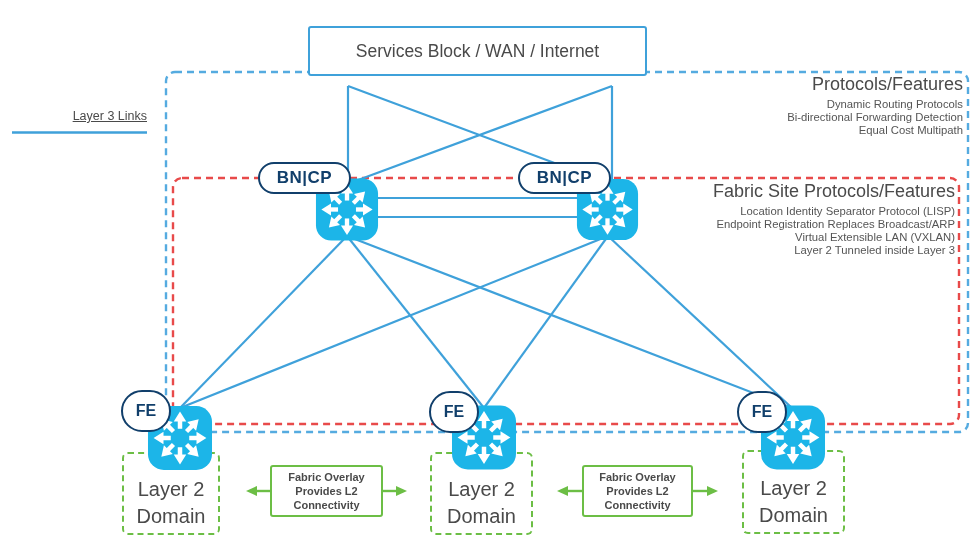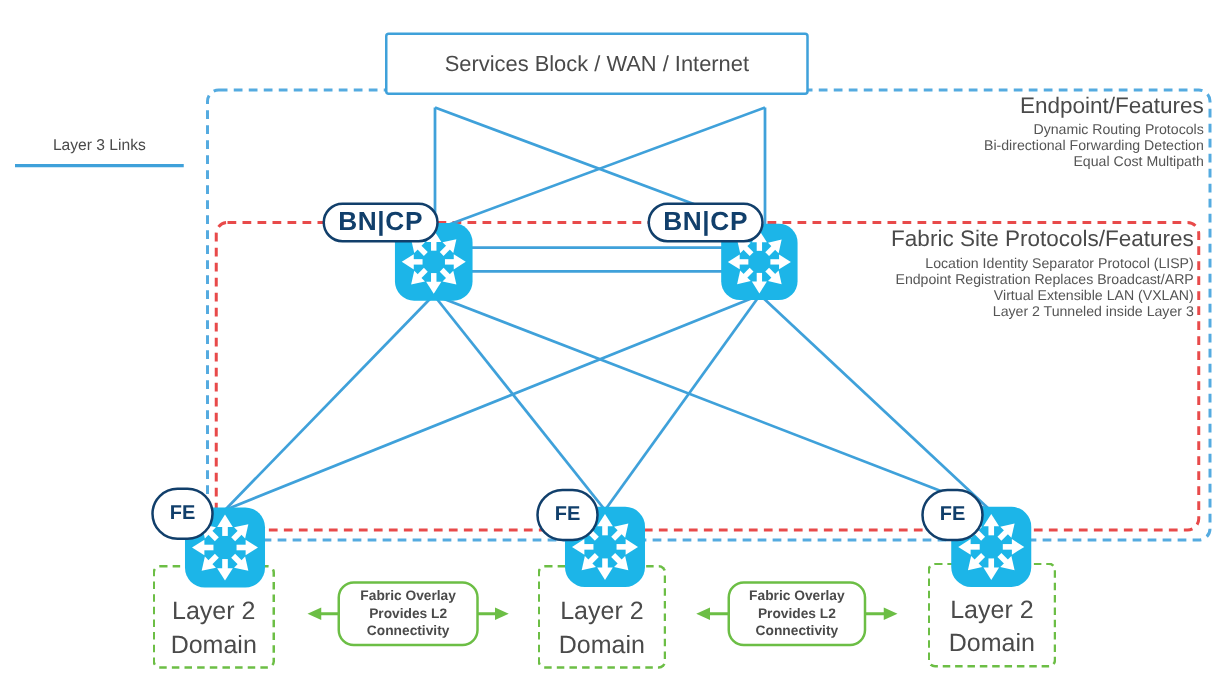--- a/index.html
+++ b/index.html
@@ -22,33 +22,33 @@
   .legend-line{stroke:var(--link);stroke-width:2.6;}
   .garrow line{stroke:var(--green);stroke-width:2.4;}
   .garrow polygon{fill:var(--green);}
   .abs{position:absolute;}
   .services{left:308px;top:26px;width:339px;height:50px;background:#fff;
     border:2px solid var(--link);border-radius:3px;display:flex;align-items:center;
     justify-content:center;font-size:17.5px;color:#4a4a4a;}
   .pill{background:#fff;border:2.5px solid var(--navy);border-radius:999px;
     display:flex;align-items:center;justify-content:center;color:var(--navy);
     font-weight:bold;z-index:4;}
-  .pill-bn{width:93px;height:32px;font-size:21px;letter-spacing:.5px;}
+  .pill-bn{width:93px;height:32px;font-size:17px;letter-spacing:.5px;}
   .pill-fe{width:50px;height:42px;font-size:16px;}
   .switch{position:absolute;z-index:3;}
   .sw-body{fill:var(--switch);}
   .sw-arrows rect,.sw-arrows polygon{fill:#fff;}
   .panel{text-align:right;z-index:2;}
   .panel-title{font-size:18px;color:#4a4a4a;margin-bottom:3px;}
   .panel-item{font-size:11.3px;line-height:13px;color:#555;}
-  .legend-label{left:12px;top:109px;width:135px;text-align:center;font-size:12.5px;color:#4a4a4a;}
+  .legend-label{left:12px;top:109px;width:135px;text-align:right;font-size:12.5px;color:#4a4a4a;text-decoration:underline;}
   .l2box{border:2px dashed var(--green);border-radius:6px;background:transparent;
     display:flex;flex-direction:column;justify-content:flex-end;align-items:center;
     padding-bottom:3px;text-align:center;font-size:20px;line-height:1.35;color:#4a4a4a;z-index:1;}
-  .overlay-box{border:2px solid var(--green);border-radius:13px;background:#fff;
+  .overlay-box{border:2px solid var(--green);border-radius:3px;background:#fff;
     display:flex;align-items:center;justify-content:center;text-align:center;
     font-size:11px;font-weight:bold;line-height:1.3;color:#4a4a4a;padding:2px;z-index:2;}
 </style>
 </head>
 <body>
 
 <svg width="0" height="0" style="position:absolute" aria-hidden="true">
   <symbol id="sw" viewBox="0 0 100 100">
     <rect class="sw-body" x="1.5" y="1.5" width="97" height="97" rx="24"></rect>
     <g class="sw-arrows">
@@ -130,21 +130,21 @@
     </g>
   </svg>
 
   <div class="abs legend-label">Layer 3 Links</div>
 
   <div class="abs services">
     <span>Services Block / WAN / Internet</span>
   </div>
 
   <div class="abs panel" style="right:12px;top:74px;width:360px;">
-    <div class="panel-title">Endpoint/Features</div>
+    <div class="panel-title">Protocols/Features</div>
     <div class="panel-item">Dynamic Routing Protocols</div>
     <div class="panel-item">Bi-directional Forwarding Detection</div>
     <div class="panel-item">Equal Cost Multipath</div>
   </div>
 
   <div class="abs panel" style="right:20px;top:181px;width:400px;">
     <div class="panel-title">Fabric Site Protocols/Features</div>
     <div class="panel-item">Location Identity Separator Protocol (LISP)</div>
     <div class="panel-item">Endpoint Registration Replaces Broadcast/ARP</div>
     <div class="panel-item">Virtual Extensible LAN (VXLAN)</div>

